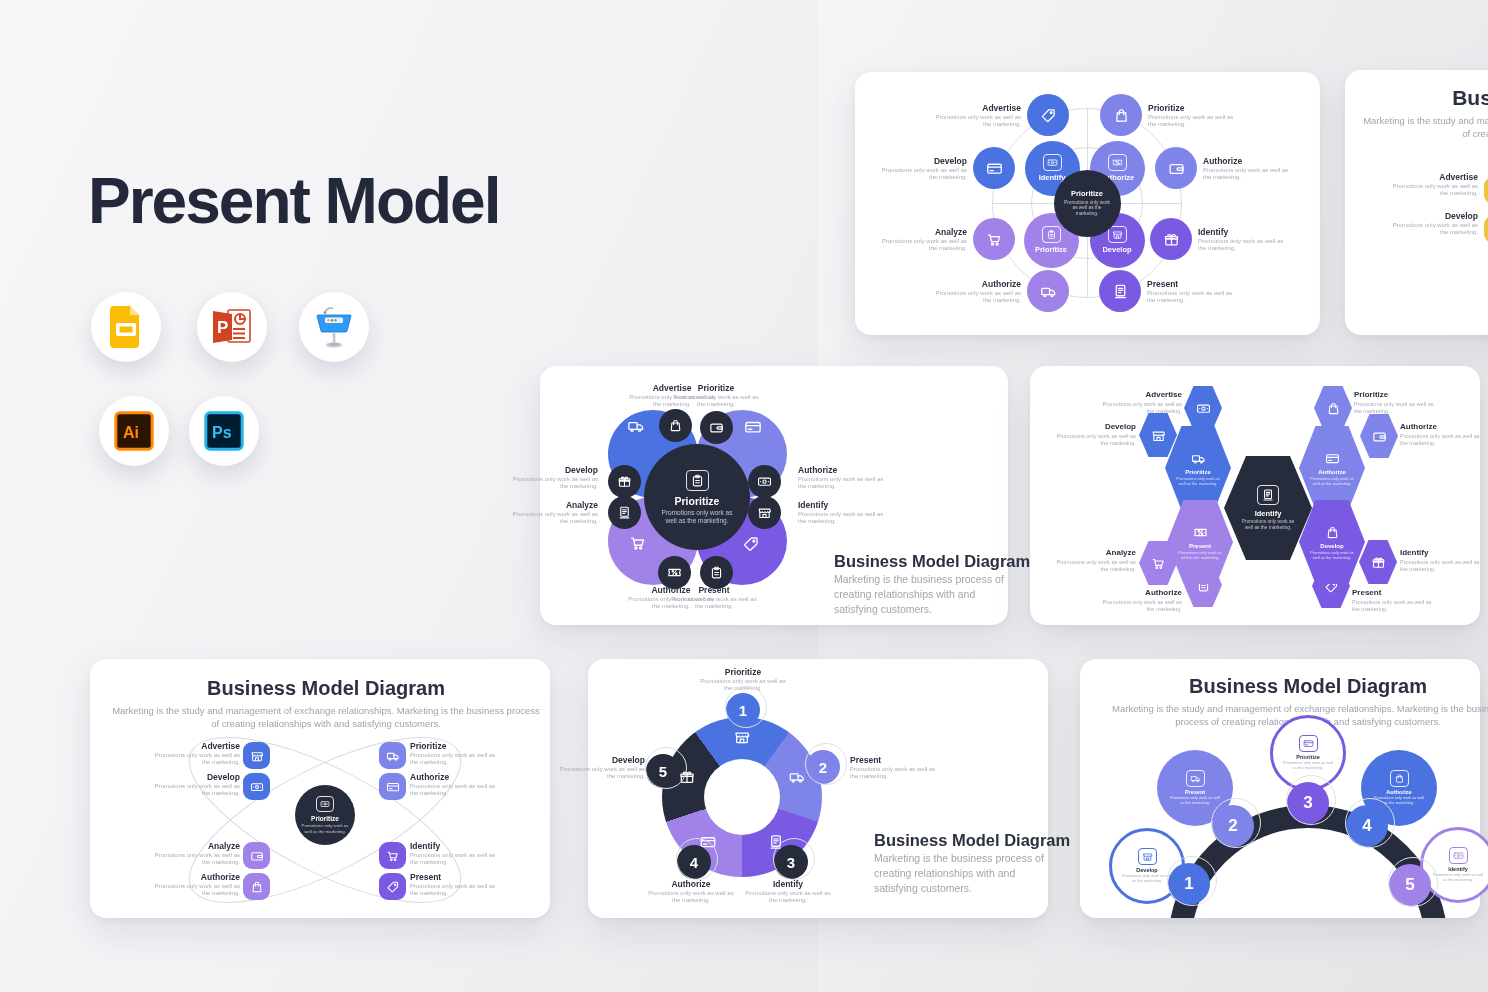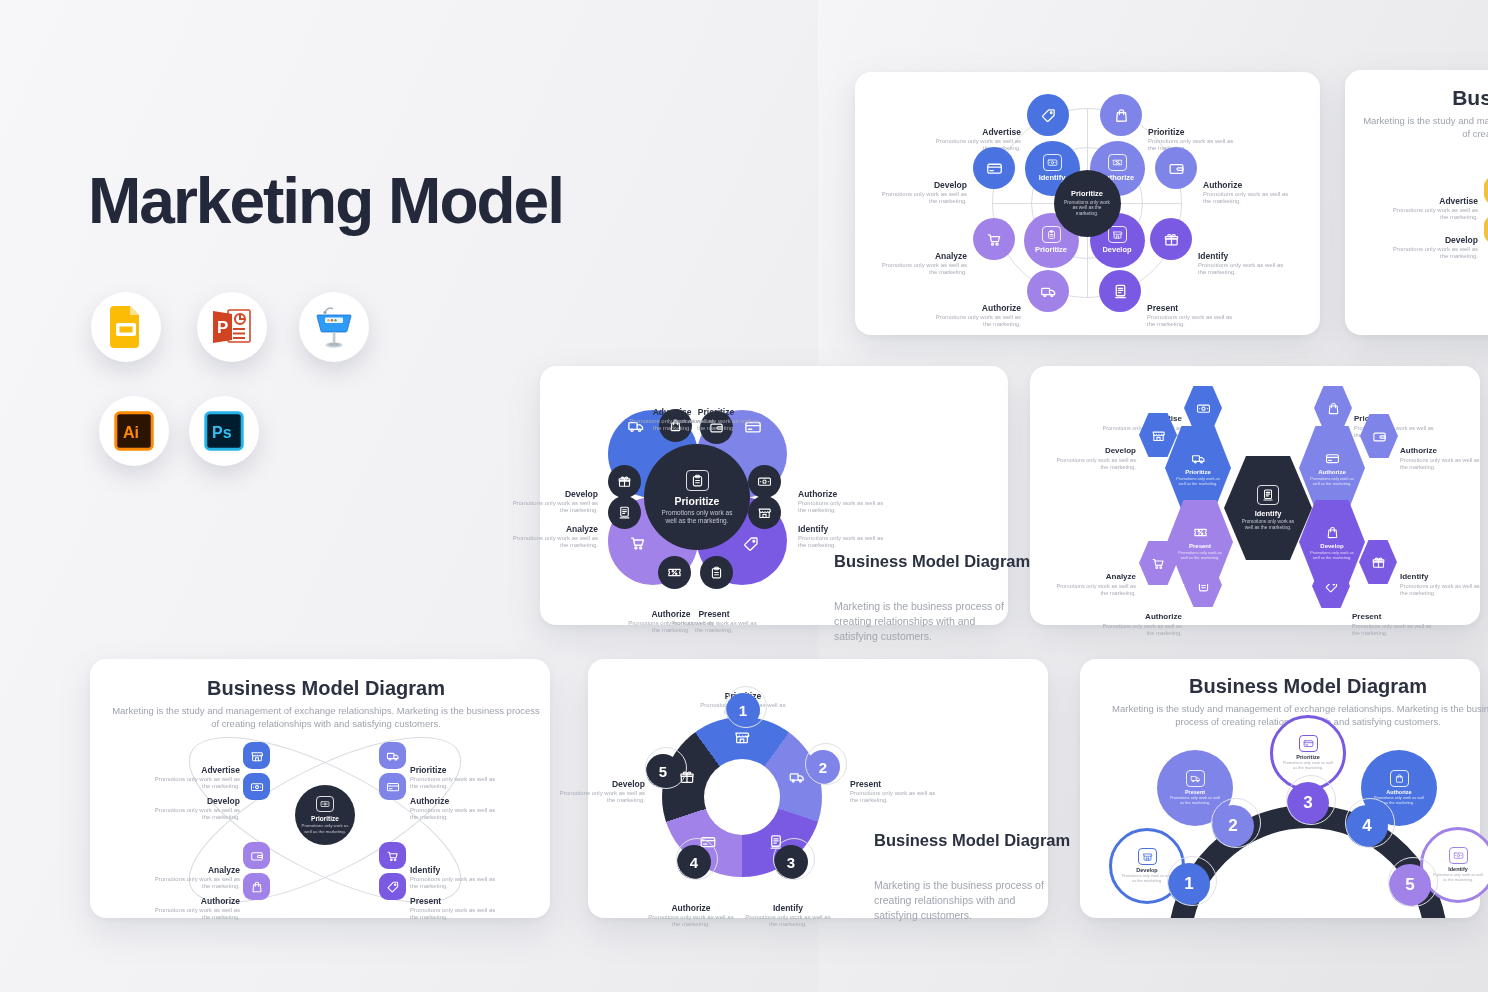--- a/index.html
+++ b/index.html
@@ -12,37 +12,37 @@
     transform:rotate(0deg);pointer-events:none;}
   .poster-title{position:absolute;left:88px;top:164px;font-size:64px;font-weight:800;
     letter-spacing:-2px;color:#23283A;}
   .appbadge{position:absolute;width:70px;height:70px;border-radius:50%;background:#fff;
     box-shadow:0 10px 22px rgba(110,115,135,.22);display:flex;align-items:center;justify-content:center;}
   .card{position:absolute;background:#fff;border-radius:16px;
     box-shadow:0 14px 34px rgba(105,110,130,.16), 0 2px 6px rgba(105,110,130,.08);}
   .fig{position:absolute;inset:0;}
   
   .lbl{position:absolute;width:86px;}
-  .lbl .lt{font-size:8.5px;font-weight:bold;color:#2B3140;line-height:10px;margin-top:24px;}
+  .lbl .lt{font-size:8.5px;font-weight:bold;color:#2B3140;line-height:10px;}
   .lbl .lc{font-size:6px;color:#A8ADB6;line-height:7.4px;margin-top:1px;}
   .lbl.c{text-align:center;} .lbl.r{text-align:right;} .lbl.l{text-align:left;}
   
   .cnode{position:absolute;border-radius:50%;display:flex;flex-direction:column;
     align-items:center;justify-content:center;color:#fff;}
   .chip{border:1.2px solid rgba(255,255,255,.85);border-radius:4px;padding:2px 3px;
     display:flex;align-items:center;justify-content:center;}
   .ring{position:absolute;border:1px solid #DADCE2;border-radius:50%;}
   .hline,.vline{position:absolute;background:#DADCE2;}
   .ctitle{font-weight:bold;}
   .ccap{color:#C2C7D2;text-align:center;}
   
   .slide-h{position:absolute;font-weight:bold;color:#2B3140;white-space:nowrap;}
   .slide-sub{position:absolute;color:#9EA3AD;text-align:center;}
   .side-h{position:absolute;font-size:16.5px;font-weight:bold;color:#2B3140;white-space:nowrap;}
-  .side-t{position:absolute;font-size:10.5px;line-height:15px;color:#A0A5AF;width:180px;margin-top:27px;}
+  .side-t{position:absolute;font-size:10.5px;line-height:15px;color:#A0A5AF;width:180px;}
   
   .hex{position:absolute;display:flex;flex-direction:column;align-items:center;justify-content:center;
     clip-path:polygon(25% 0%,75% 0%,100% 50%,75% 100%,25% 100%,0% 50%);color:#fff;text-align:center;}
   
   .sqnode{position:absolute;width:27px;height:27px;border-radius:9px;display:flex;
     align-items:center;justify-content:center;}
   
   .donut{position:absolute;border-radius:50%;}
   .donut::after{content:'';position:absolute;left:50%;top:50%;width:76px;height:76px;
     border-radius:50%;background:#fff;transform:translate(-50%,-50%);}
@@ -59,21 +59,21 @@
   .sat .st{font-size:5.5px;font-weight:bold;margin-top:2px;}
   .sat .sc{font-size:3.9px;line-height:4.8px;width:54px;margin-top:1px;}
   .conn{position:absolute;inset:0;z-index:1;}
   .cut-chip{position:absolute;width:27px;height:27px;border-radius:9px;}
 </style>
 </head>
 <body>
 
 <div id="stage">
 
-  <div class="poster-title">Marketing Model</div>
+  <div class="poster-title">Present Model</div>
 
   <div class="appbadge" style="left:91px;top:292px">
     <svg width="34" height="44" viewBox="0 0 34 44">
       <path d="M5 1h16l9 9v29a4 4 0 0 1-4 4H5a4 4 0 0 1-4-4V5a4 4 0 0 1 4-4z" fill="#FBBC05"></path>
       <path d="M21 1l9 9h-9z" fill="#FDE293"></path>
       <rect x="7" y="18" width="20" height="13" rx="2" fill="#FFFFFF"></rect>
       <rect x="10.5" y="21.5" width="13" height="6" fill="#FBBC05"></rect>
     </svg>
   </div>
   <div class="appbadge" style="left:197px;top:292px">

